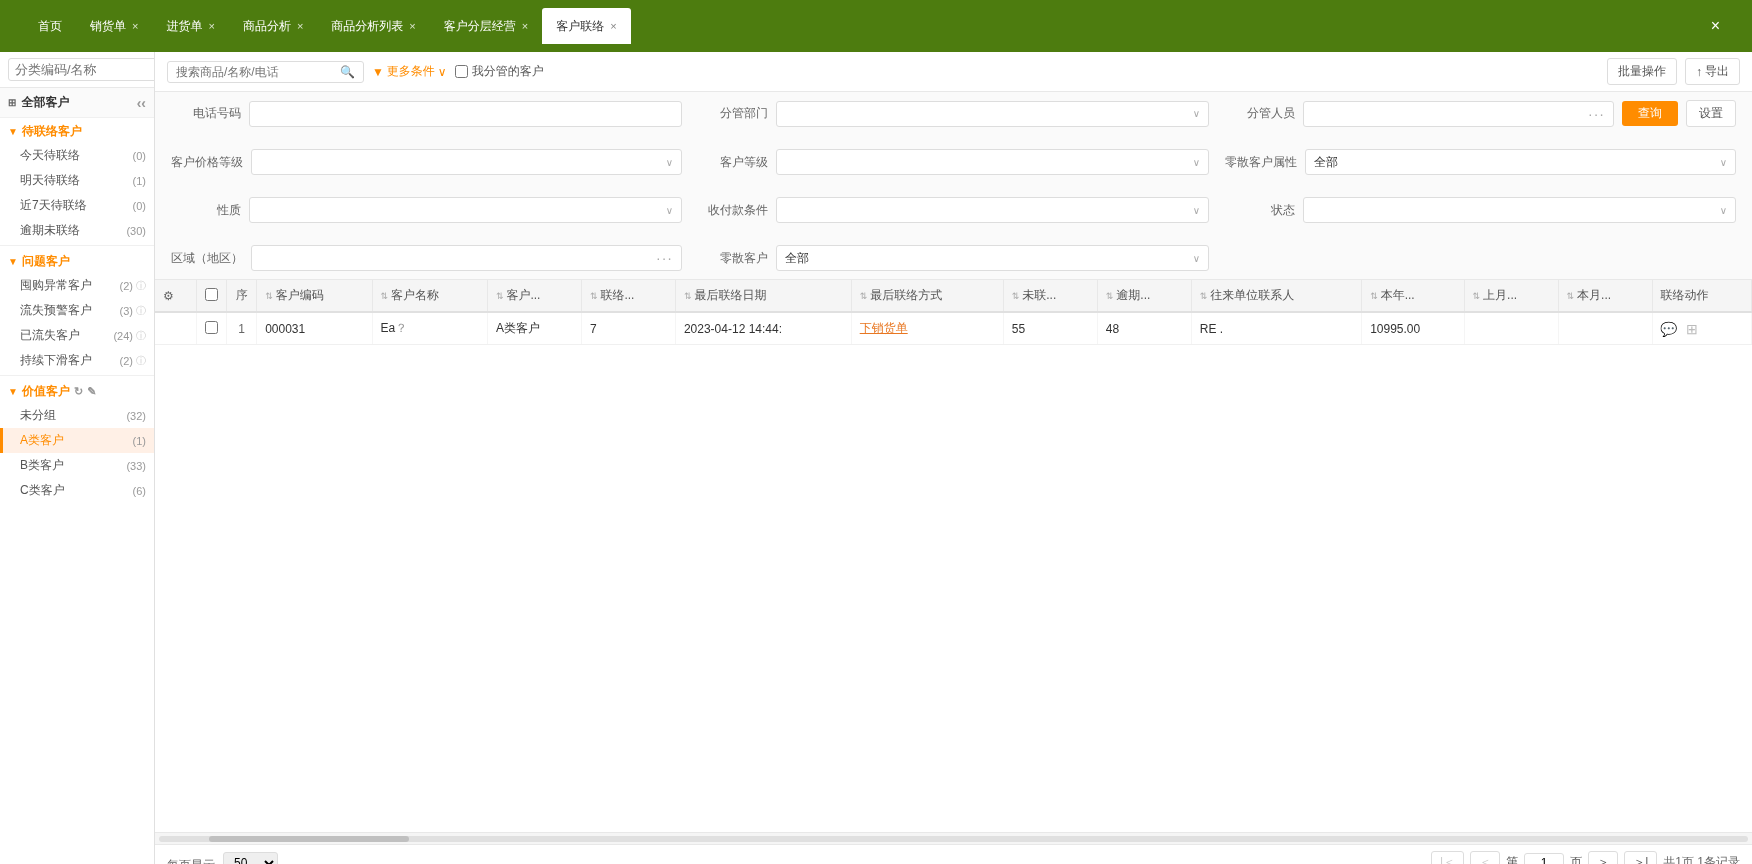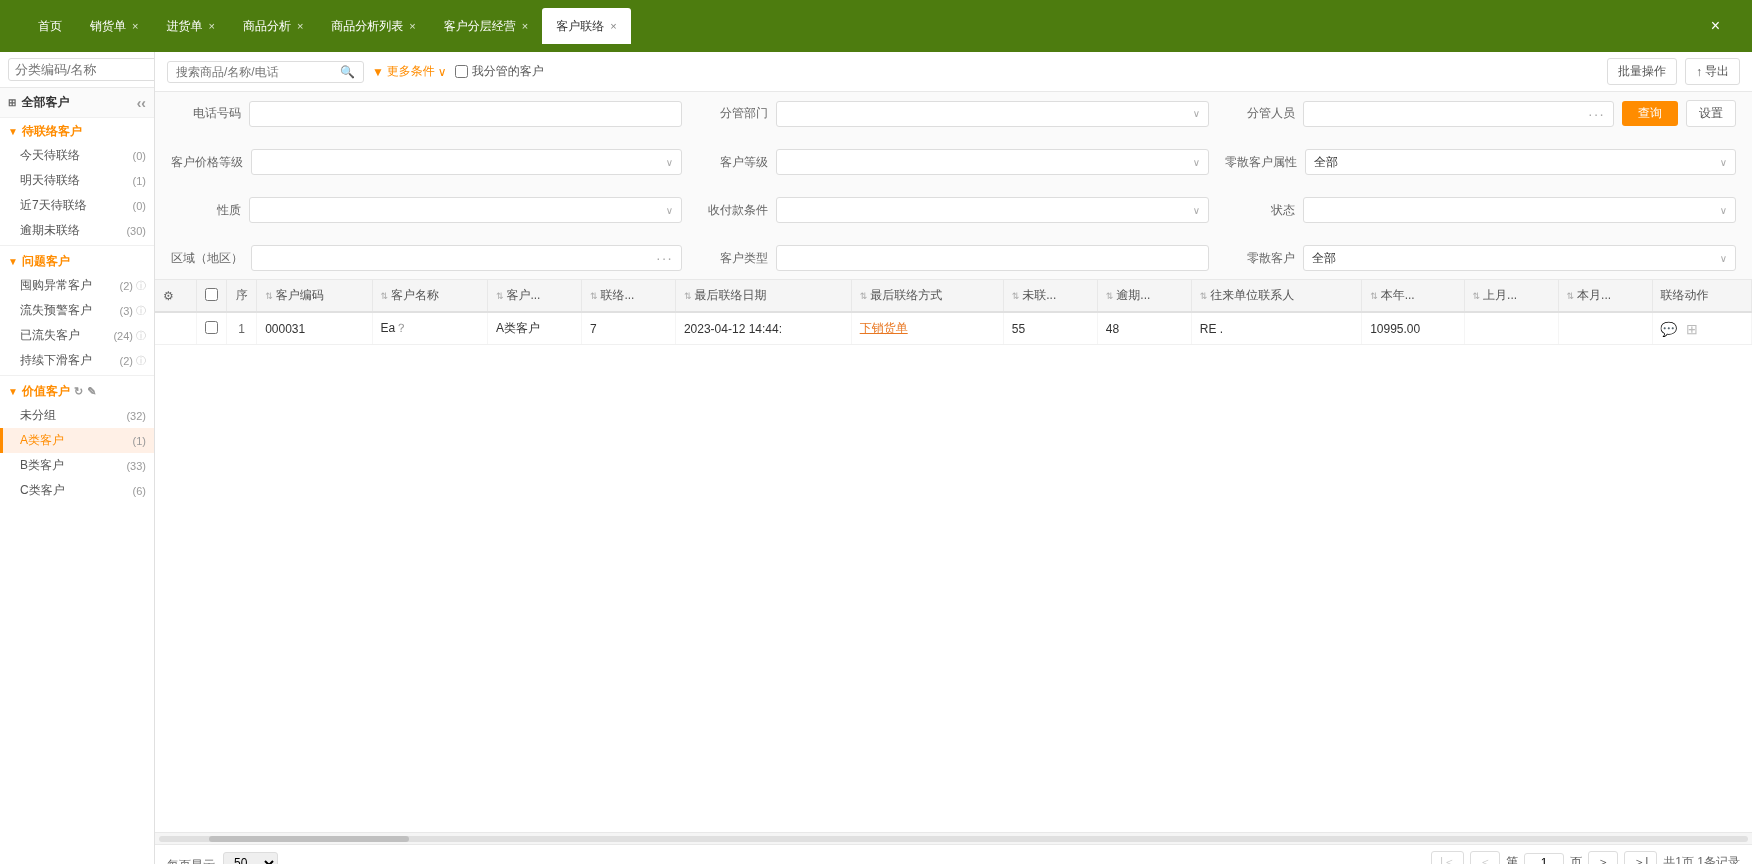--- a/index.html
+++ b/index.html
@@ -374,24 +374,20 @@
             <span class="arrow-down">∨</span>
         </div>
       </div>
 
       <div class="filter-row">
         <span class="filter-label">区域（地区）</span>
         <div class="filter-control">
           <span></span>
             <span class="filter-control-dots">···</span>
         </div>
-      </div>
-      <div class="filter-row">
-        <span class="filter-label">客户类型</span>
-        <div class="filter-control"></div>
       </div>
       <div class="filter-row">
         <span class="filter-label">零散客户</span>
         <div class="filter-control">
           <span>全部</span>
             <span class="arrow-down">∨</span>
         </div>
       </div>
     </div>
 

